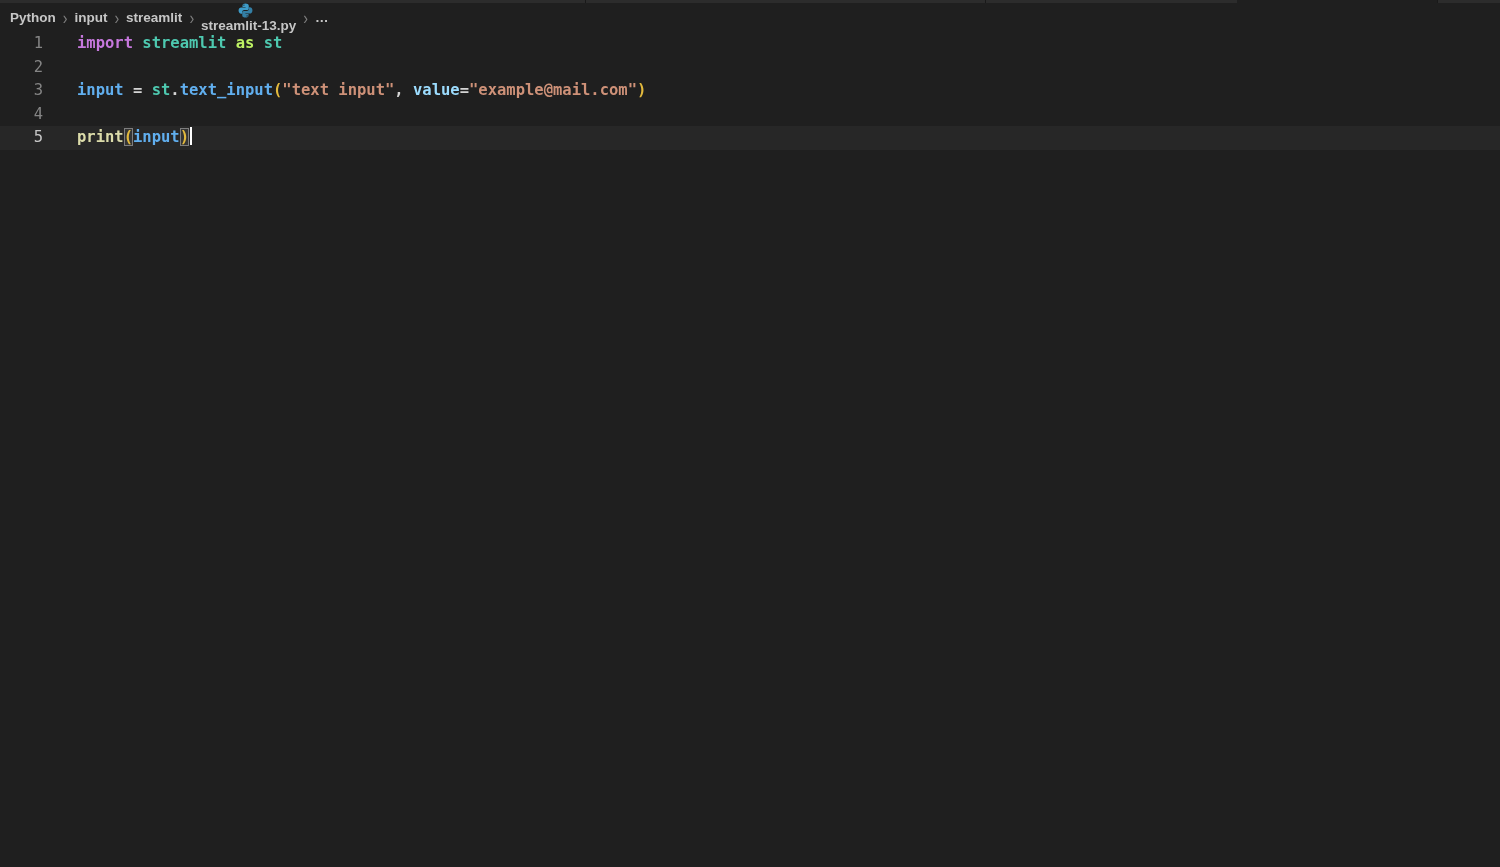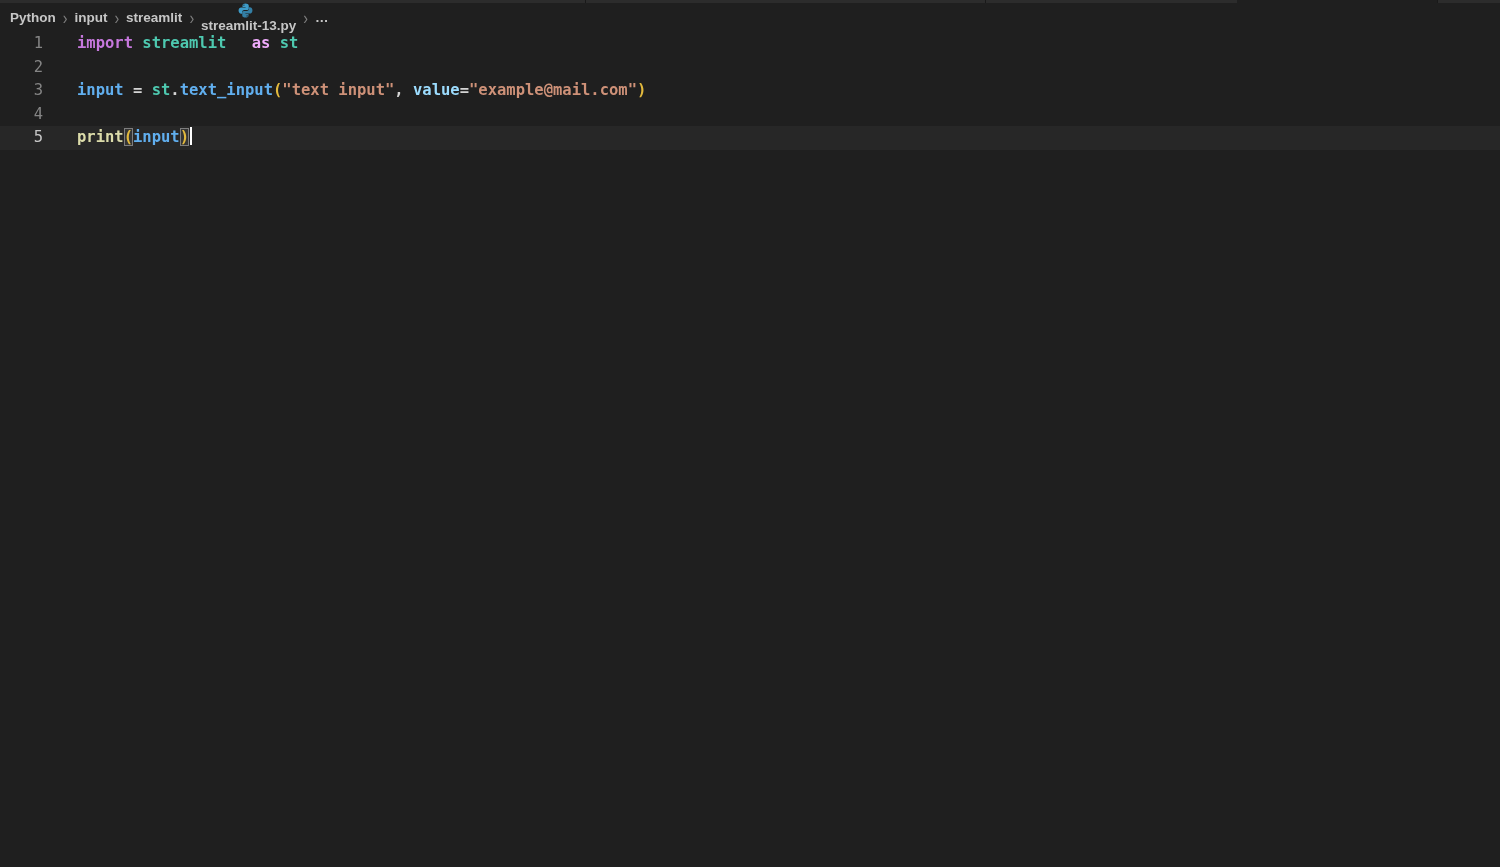--- a/index.html
+++ b/index.html
@@ -84,21 +84,21 @@
     </svg>
     <span>streamlit-13.py</span>
   </span>
   <span class="chevron">›</span>
   <span class="crumb ellipsis-crumb">…</span>
 </div>
 
 <div class="editor" id="editor">
     <div class="code-row">
       <div class="gutter">1</div>
-      <div class="code-text"><span style="color: rgb(198, 120, 221);">import</span><span style="color: rgb(212, 212, 212);"> </span><span style="color: rgb(78, 201, 176);">streamlit</span><span style="color: rgb(212, 212, 212);"> </span><span style="color: #f0abfc; margin-left: 16px;">as</span><span style="color: rgb(212, 212, 212);"> </span><span style="color: rgb(78, 201, 176);">st</span></div>
+      <div class="code-text"><span style="color: rgb(198, 120, 221);">import</span><span style="color: rgb(212, 212, 212);"> </span><span style="color: rgb(78, 201, 176);">streamlit</span><span style="color: rgb(212, 212, 212);"> </span><span style="color: #bef264;">as</span><span style="color: rgb(212, 212, 212);"> </span><span style="color: rgb(78, 201, 176);">st</span></div>
     </div>
     <div class="code-row">
       <div class="gutter">2</div>
       <div class="code-text"></div>
     </div>
     <div class="code-row">
       <div class="gutter">3</div>
       <div class="code-text"><span style="color: rgb(97, 175, 239);">input</span><span style="color: rgb(212, 212, 212);"> = </span><span style="color: rgb(78, 201, 176);">st</span><span style="color: rgb(212, 212, 212);">.</span><span style="color: rgb(97, 175, 239);">text_input</span><span style="color: rgb(226, 185, 61);">(</span><span style="color: rgb(206, 145, 120);">"text input"</span><span style="color: rgb(212, 212, 212);">, </span><span style="color: rgb(156, 220, 254);">value</span><span style="color: rgb(212, 212, 212);">=</span><span style="color: rgb(206, 145, 120);">"example@mail.com"</span><span style="color: rgb(226, 185, 61);">)</span></div>
     </div>
     <div class="code-row">

